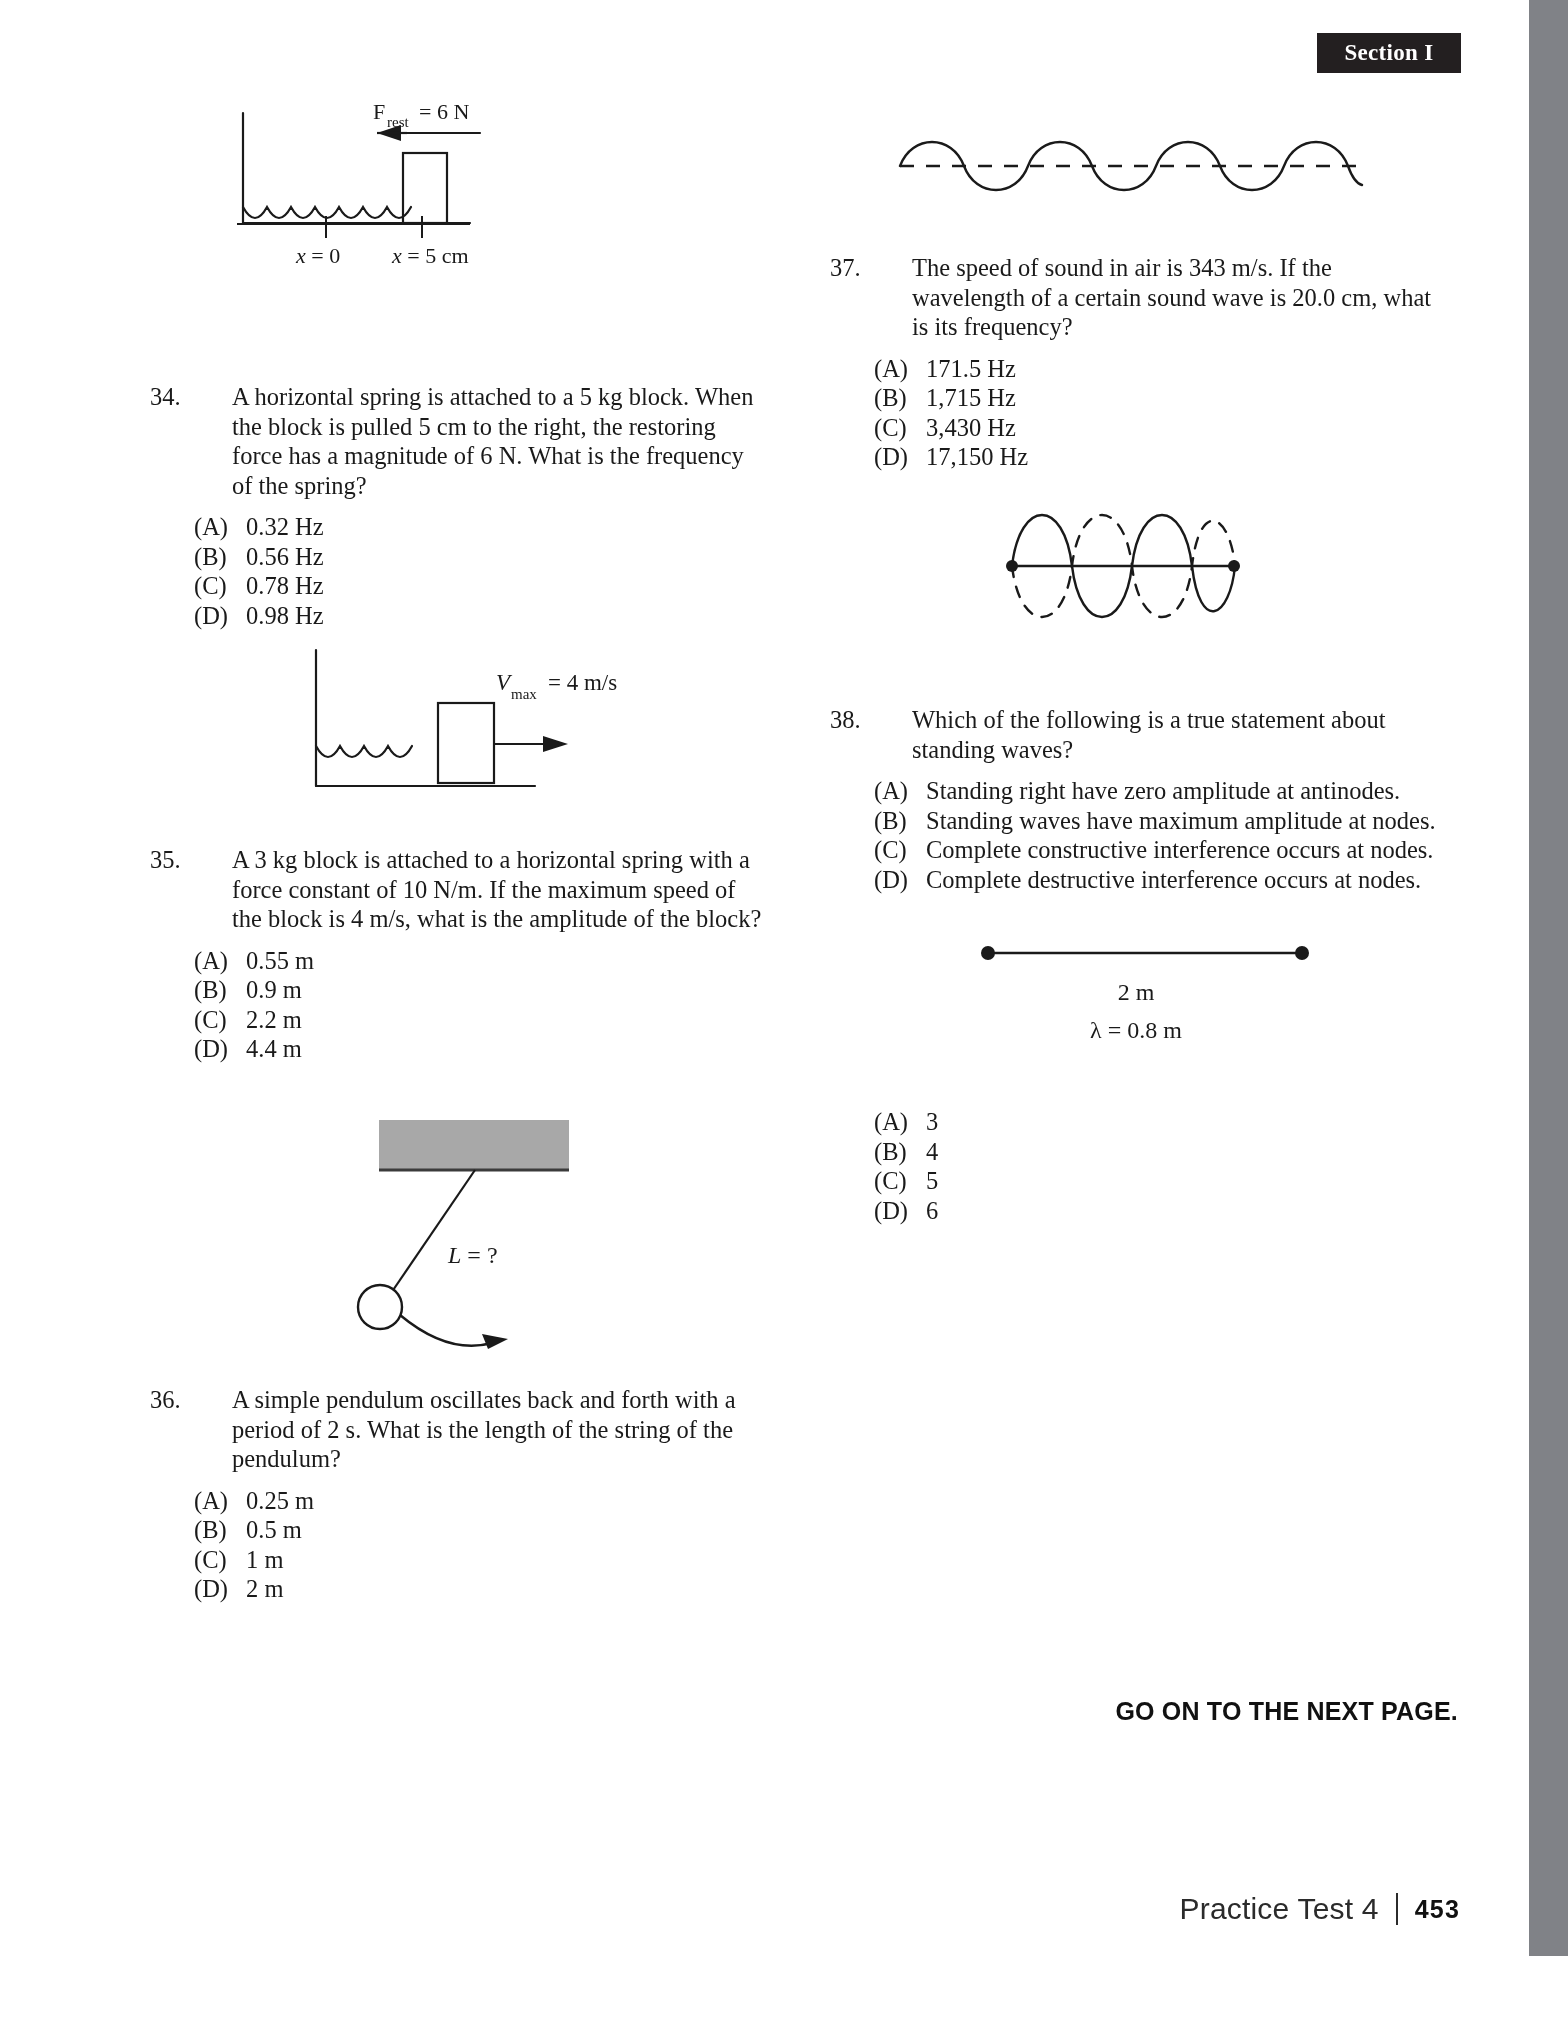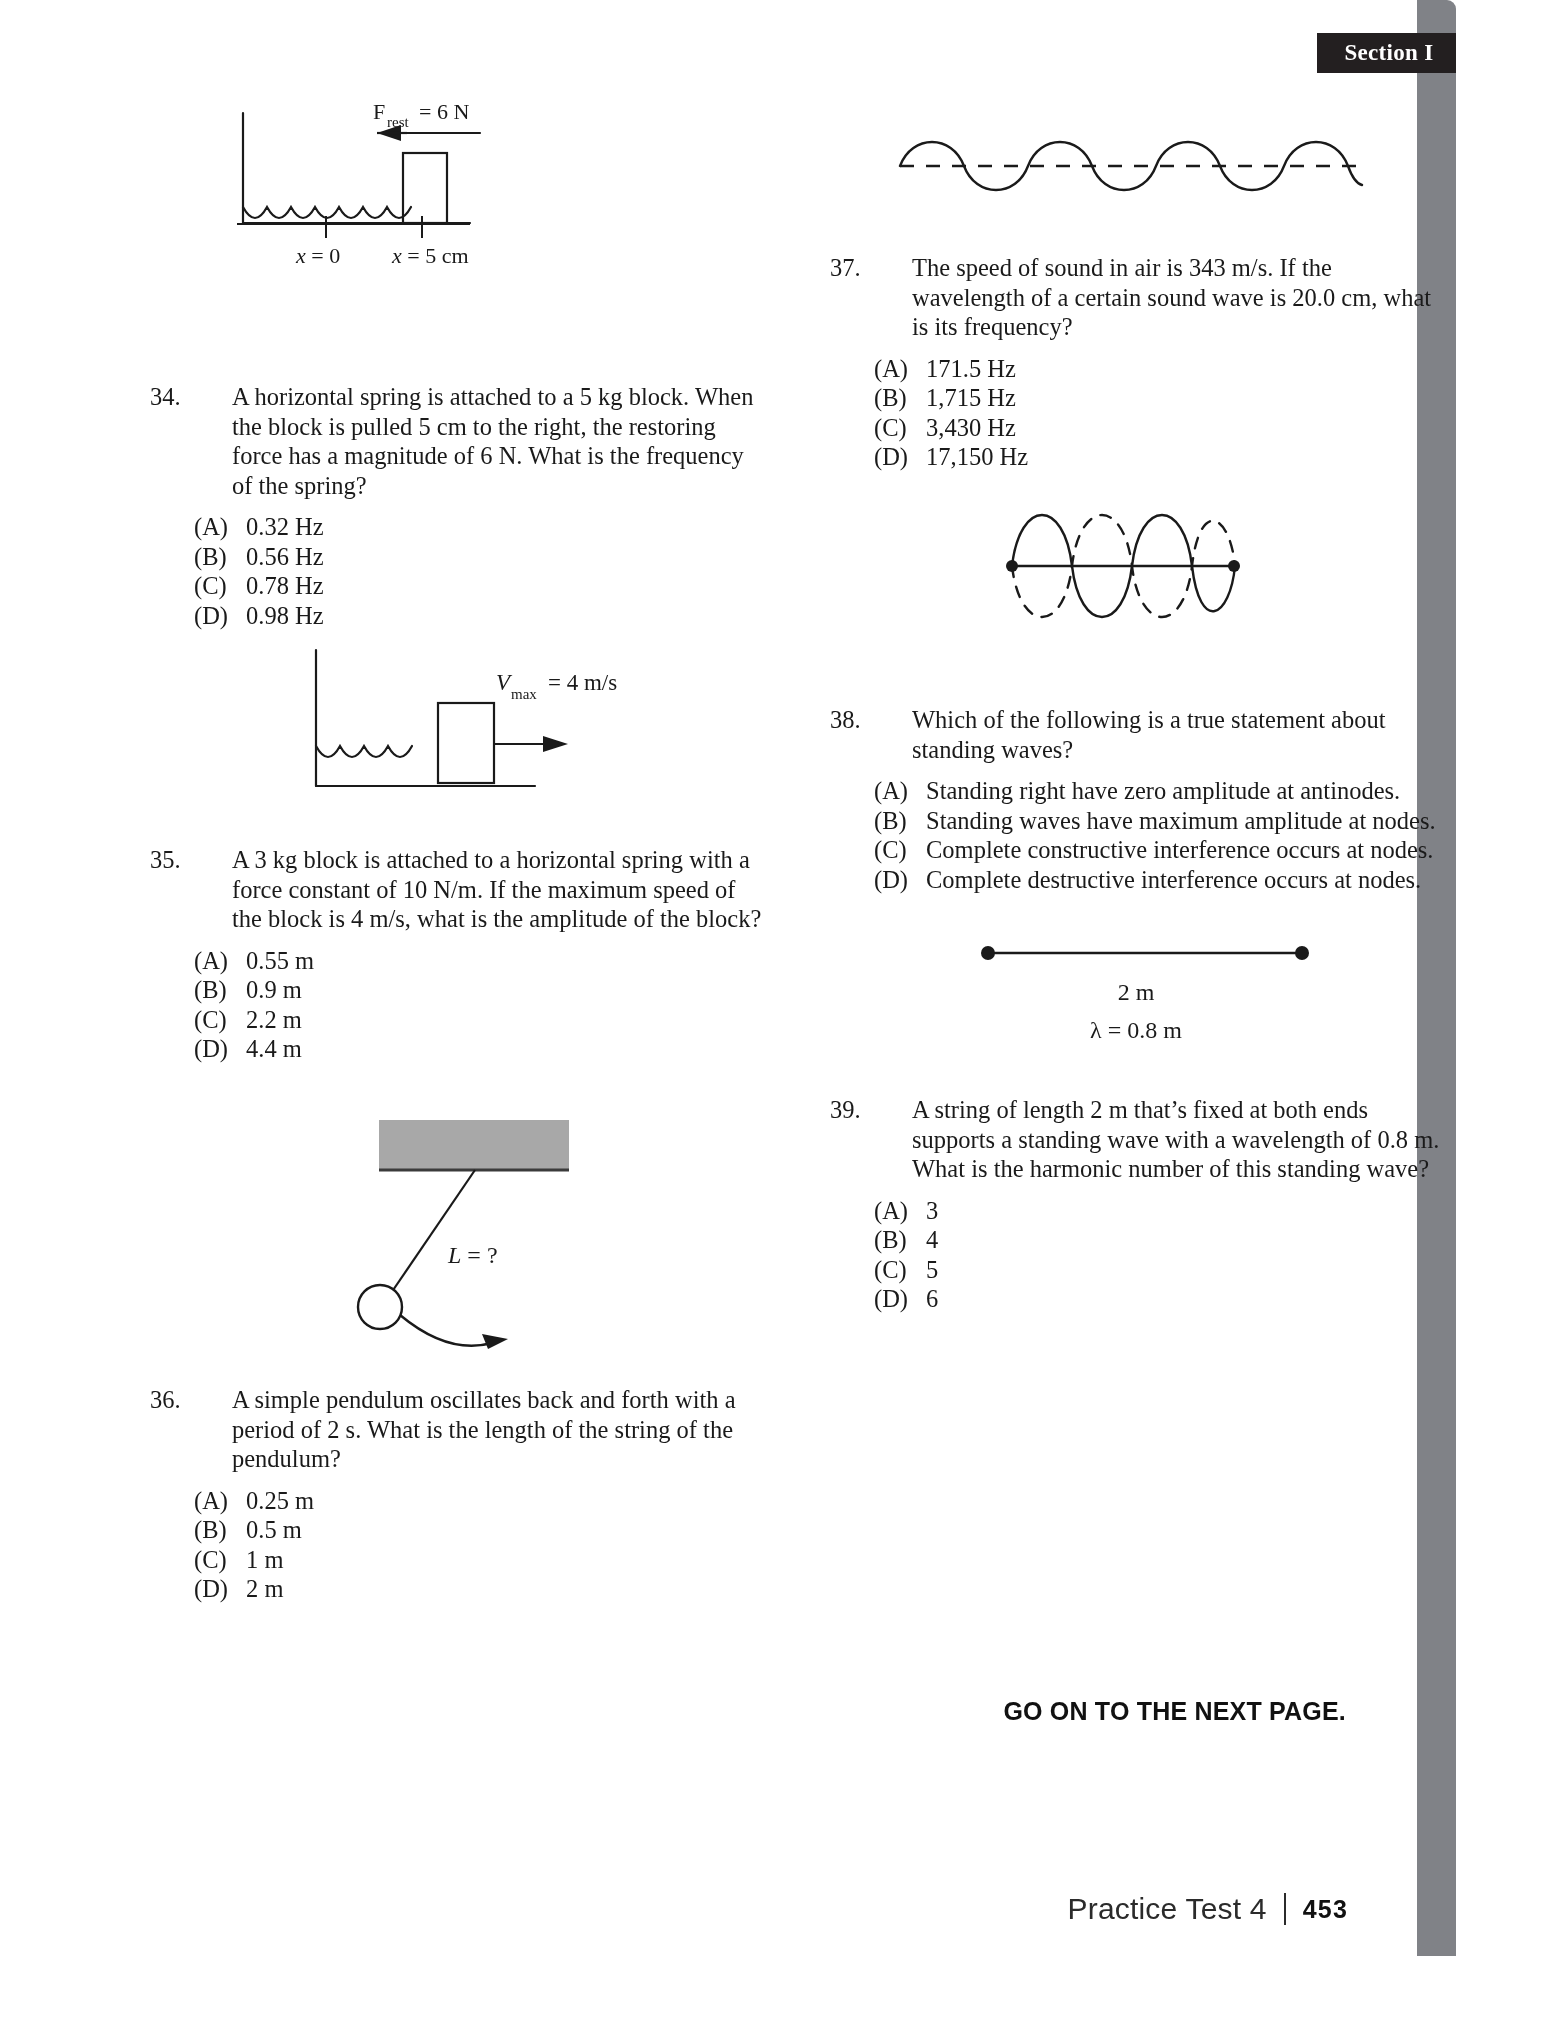--- a/index.html
+++ b/index.html
@@ -6,25 +6,24 @@
     margin: 0;
     padding: 0;
     background: #ffffff;
   }
   body {
     font-family: "Liberation Serif", serif;
     color: #1a1a1a;
   }
   .page {
     position: relative;
-    width: 1456px;
+    width: 1568px;
     height: 2036px;
     background: #ffffff;
     overflow: hidden;
-    border-radius: 9px;
   }
   
   .edge-bar {
     position: absolute;
     top: 0;
     right: 0;
     width: 39px;
     height: 1956px;
     background: #808287;
   }
@@ -372,24 +371,20 @@
     <svg width="380" height="130" viewBox="0 0 380 130" xmlns="http://www.w3.org/2000/svg">
       <path d="M48 33 L 362 33" stroke="#1a1a1a" stroke-width="2.4" fill="none"></path>
       <circle cx="48" cy="33" r="7" fill="#1a1a1a"></circle>
       <circle cx="362" cy="33" r="7" fill="#1a1a1a"></circle>
       <text x="196" y="80" text-anchor="middle" font-family="Liberation Serif, serif" font-size="24" fill="#1a1a1a">2 m</text>
       <text x="196" y="118" text-anchor="middle" font-family="Liberation Serif, serif" font-size="24" fill="#1a1a1a">λ = 0.8 m</text>
     </svg>
   </div>
 
   <div class="qblock" style="left:830px; top:1095px;">
-    <div class="qrow">
-      <div class="qnum">39.</div>
-      <div class="qtext">A string of length 2 m that’s fixed at both ends supports a standing wave with a wavelength of 0.8 m. What is the harmonic number of this standing wave?</div>
-    </div>
     <div class="choices">
       <div class="choice">
         <span class="choice-letter">(A)</span>
         <span class="choice-text">3</span>
       </div>
       <div class="choice">
         <span class="choice-letter">(B)</span>
         <span class="choice-text">4</span>
       </div>
       <div class="choice">

